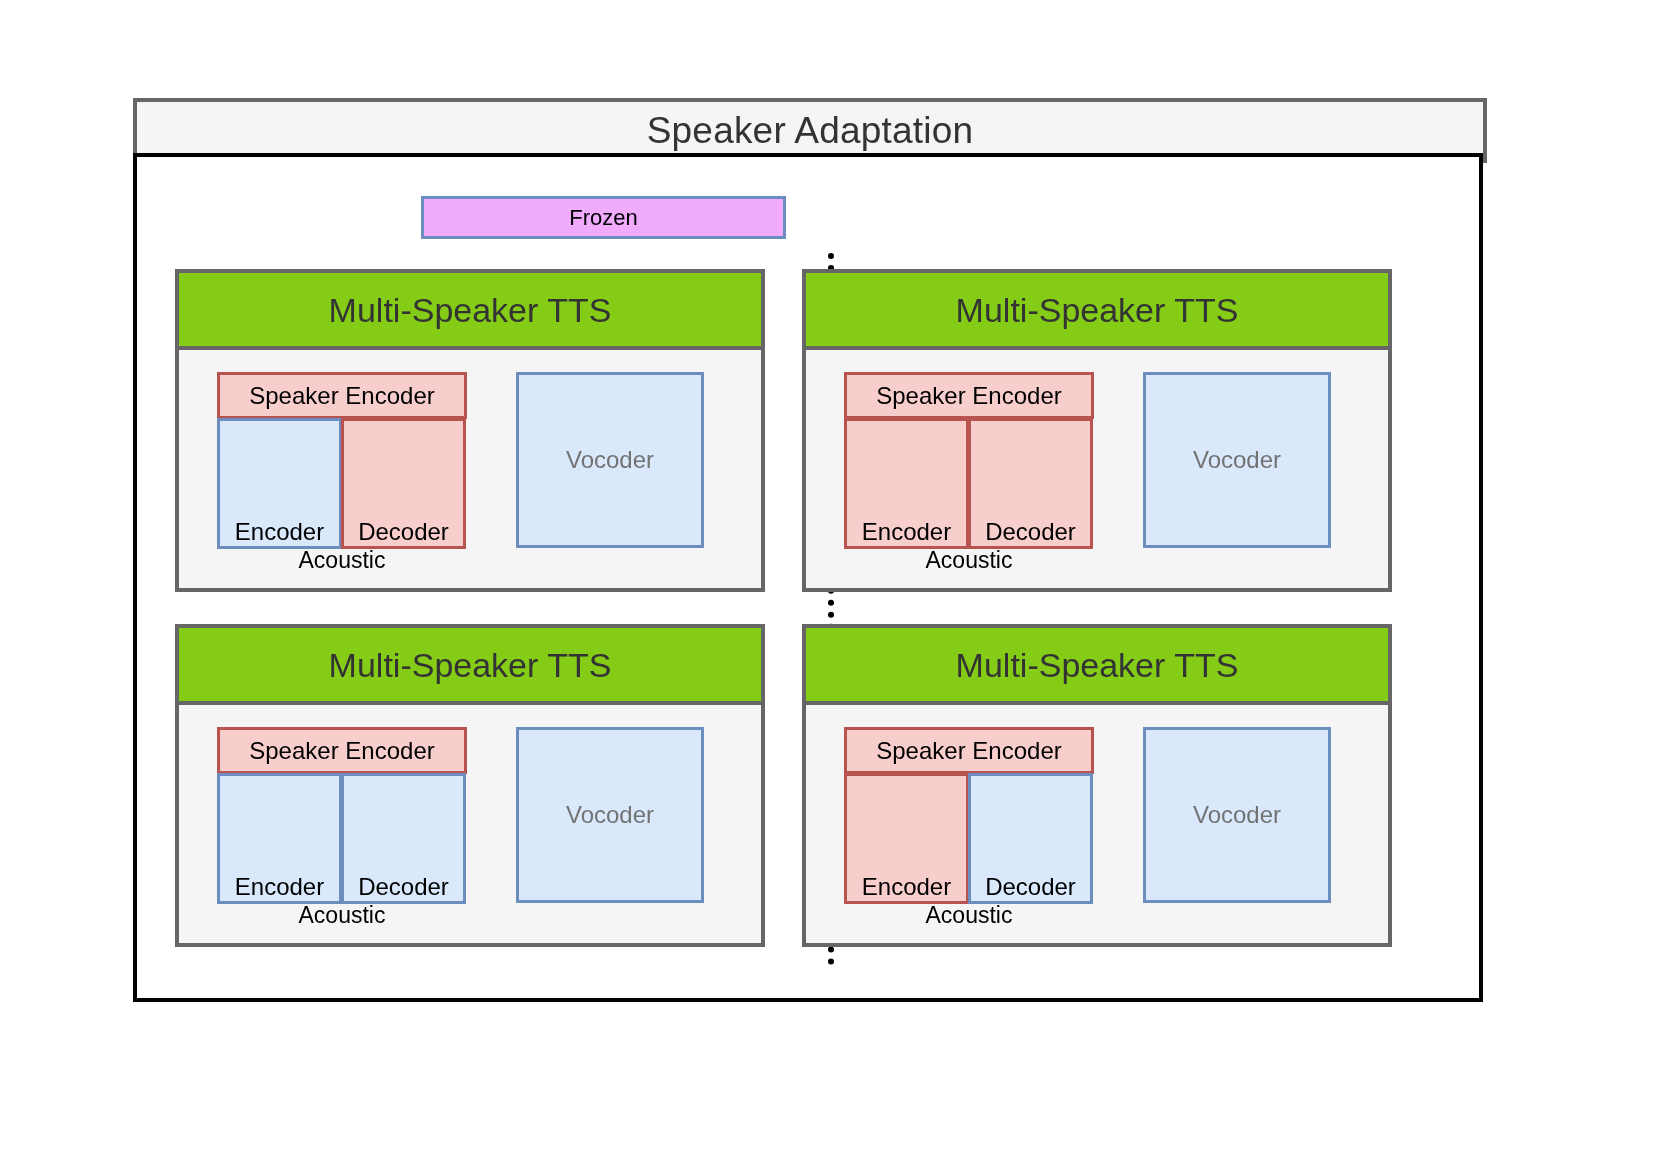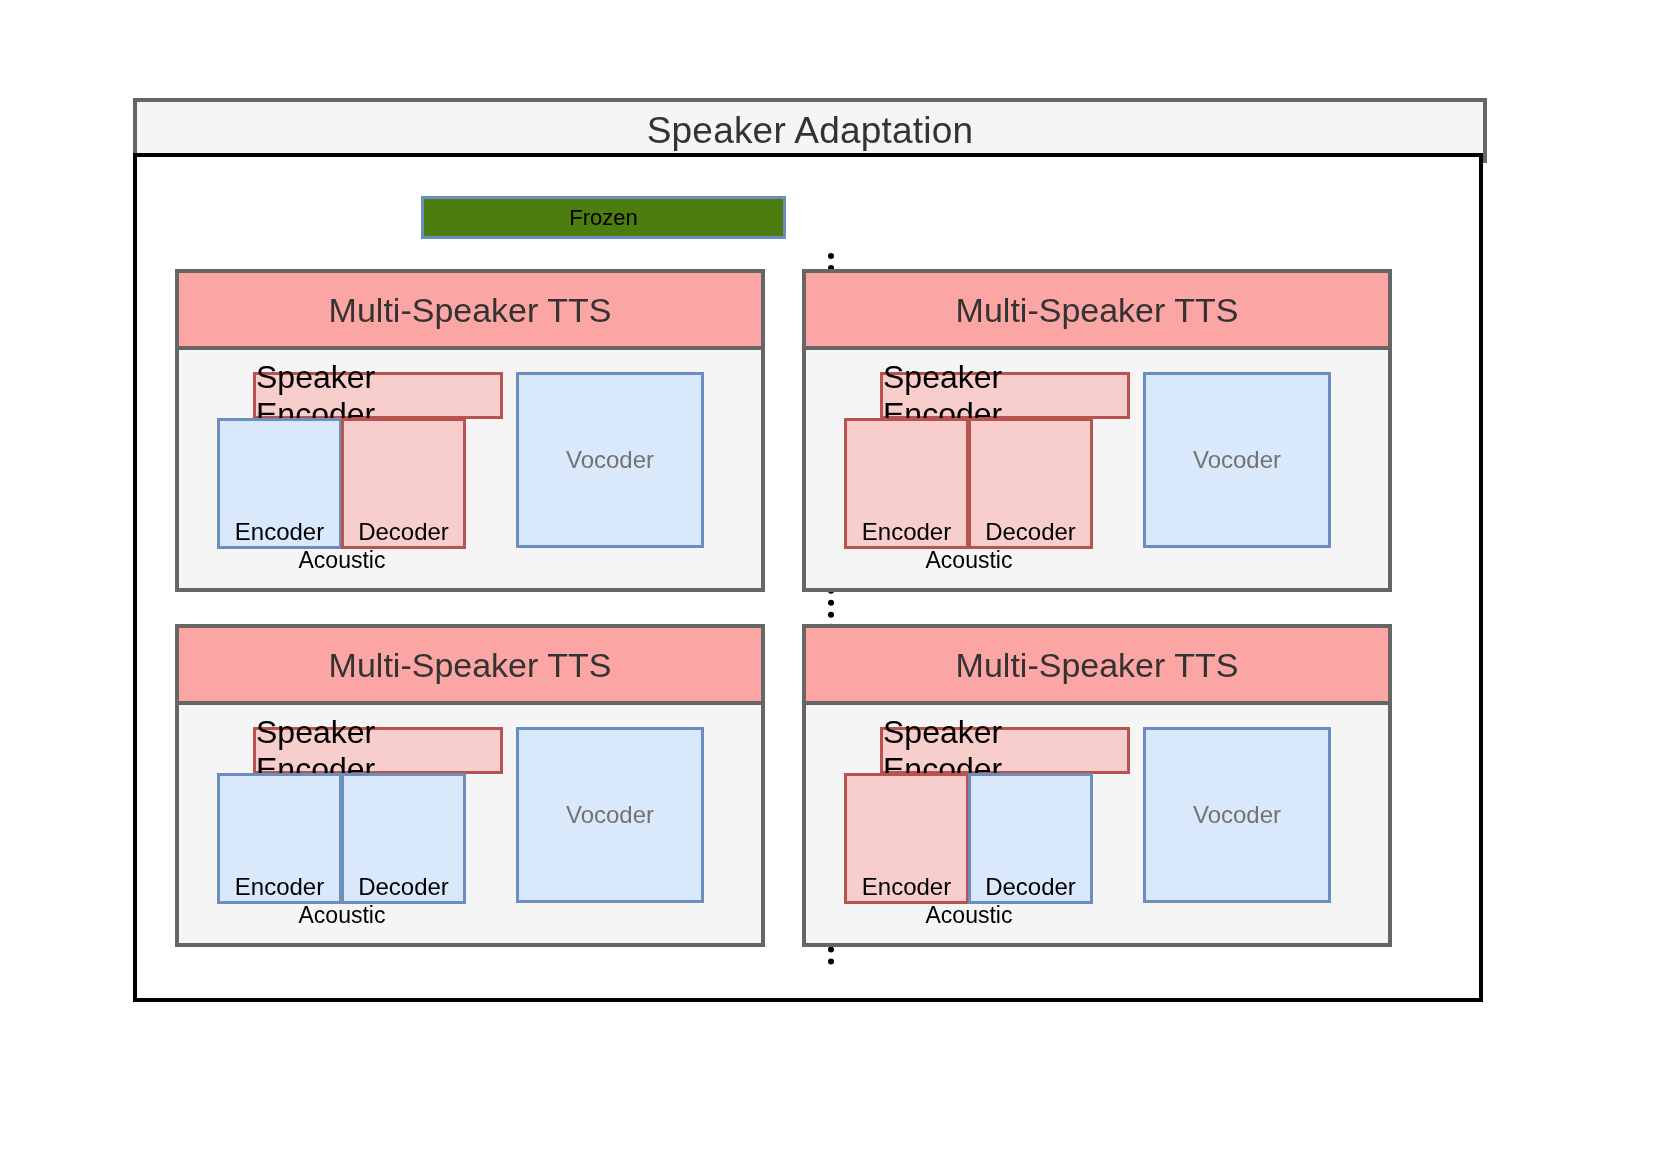--- a/index.html
+++ b/index.html
@@ -64,21 +64,21 @@
     align-items: center;
     justify-content: center;
     font-size: 22px;
     color: #000000;
   }
   .legend-trainable {
     background: #f8cecc;
     border: 3px solid #b85450;
   }
   .legend-frozen {
-    background: #4d7c0f;
+    background: #f0abfc;
     border: 3px solid #6c8ebf;
     margin-left: -1px;
   }
 
   
   .divider {
     position: absolute;
     left: 691px;
     top: 96px;
     width: 0px;
@@ -106,21 +106,21 @@
   .panel.row-t { top: 112px; }
   .panel.row-b { top: 467px; }
 
   .panel-header {
     box-sizing: border-box;
     height: 77px;
     border-bottom: 4px solid #666666;
     display: flex;
     align-items: center;
     justify-content: center;
-    background: #fca5a5;
+    background: #84cc16;
   }
   .panel-header .panel-title {
     font-size: 34px;
     color: #333333;
     line-height: 1;
   }
 
   .panel-body {
     position: relative;
     height: 242px;
@@ -135,23 +135,22 @@
   }
   .speaker-encoder {
     box-sizing: border-box;
     width: 250px;
     height: 47px;
     border: 3px solid #b85450;
     background: #f8cecc;
     display: flex;
     align-items: center;
     justify-content: center;
-    font-size: 32px;
+    font-size: 24px;
     color: #000000;
-    margin-left: 36px;
   }
   .enc-dec-row {
     display: flex;
     width: 250px;
     margin-top: -1px;
   }
   .enc-box, .dec-box {
     box-sizing: border-box;
     width: 125px;
     height: 131px;

